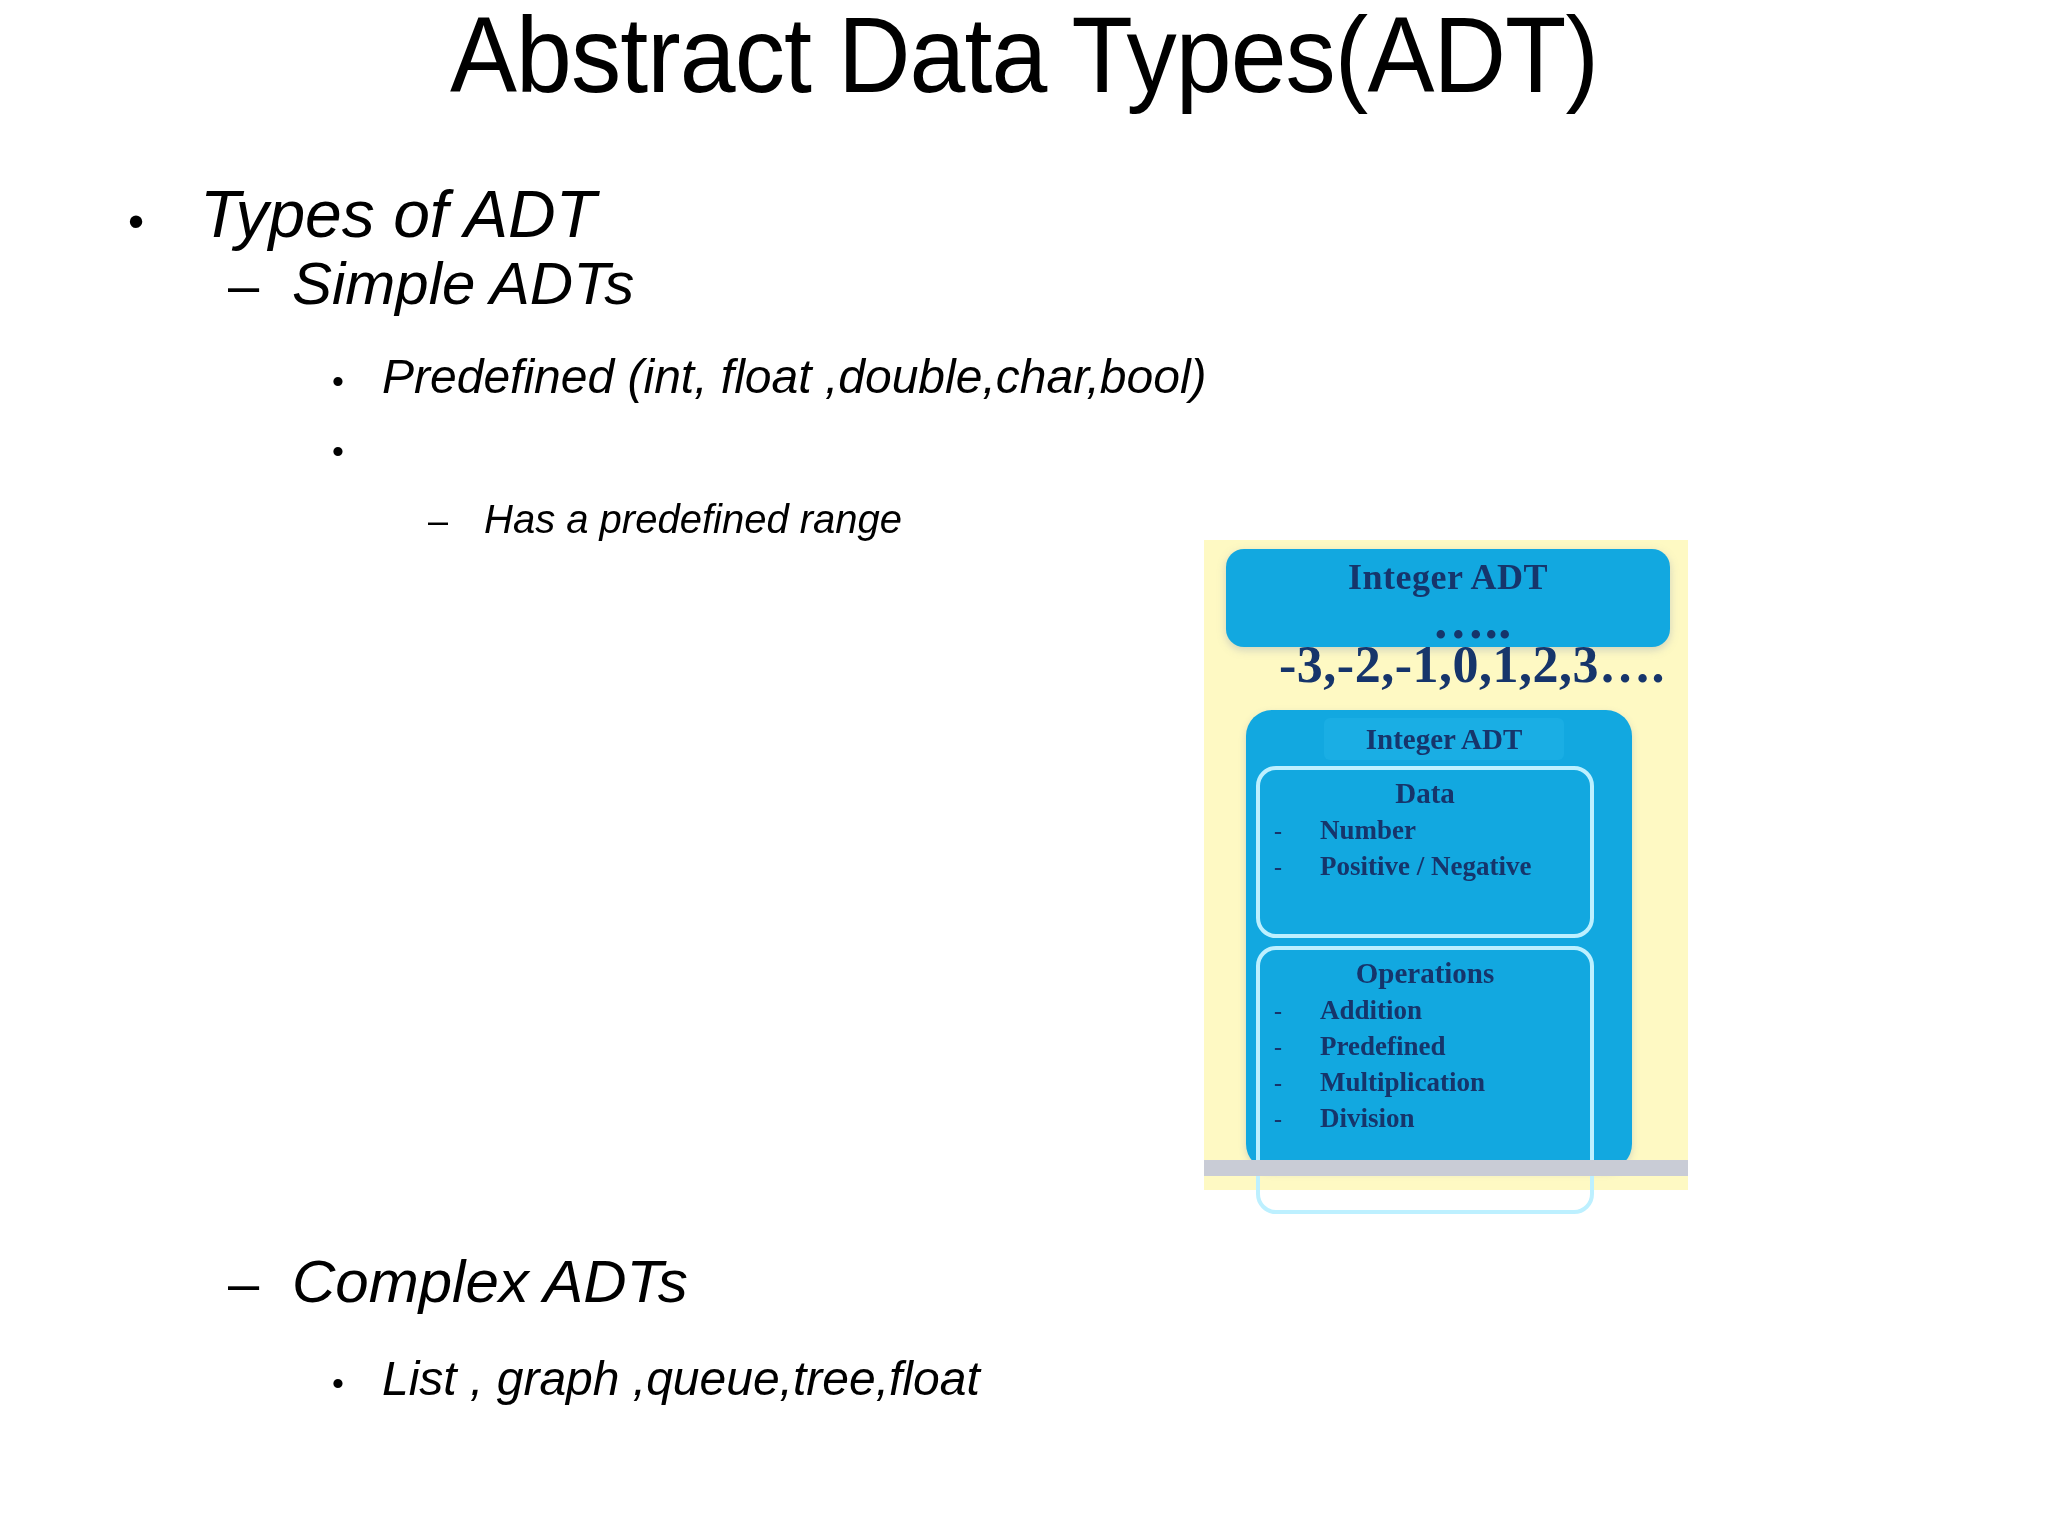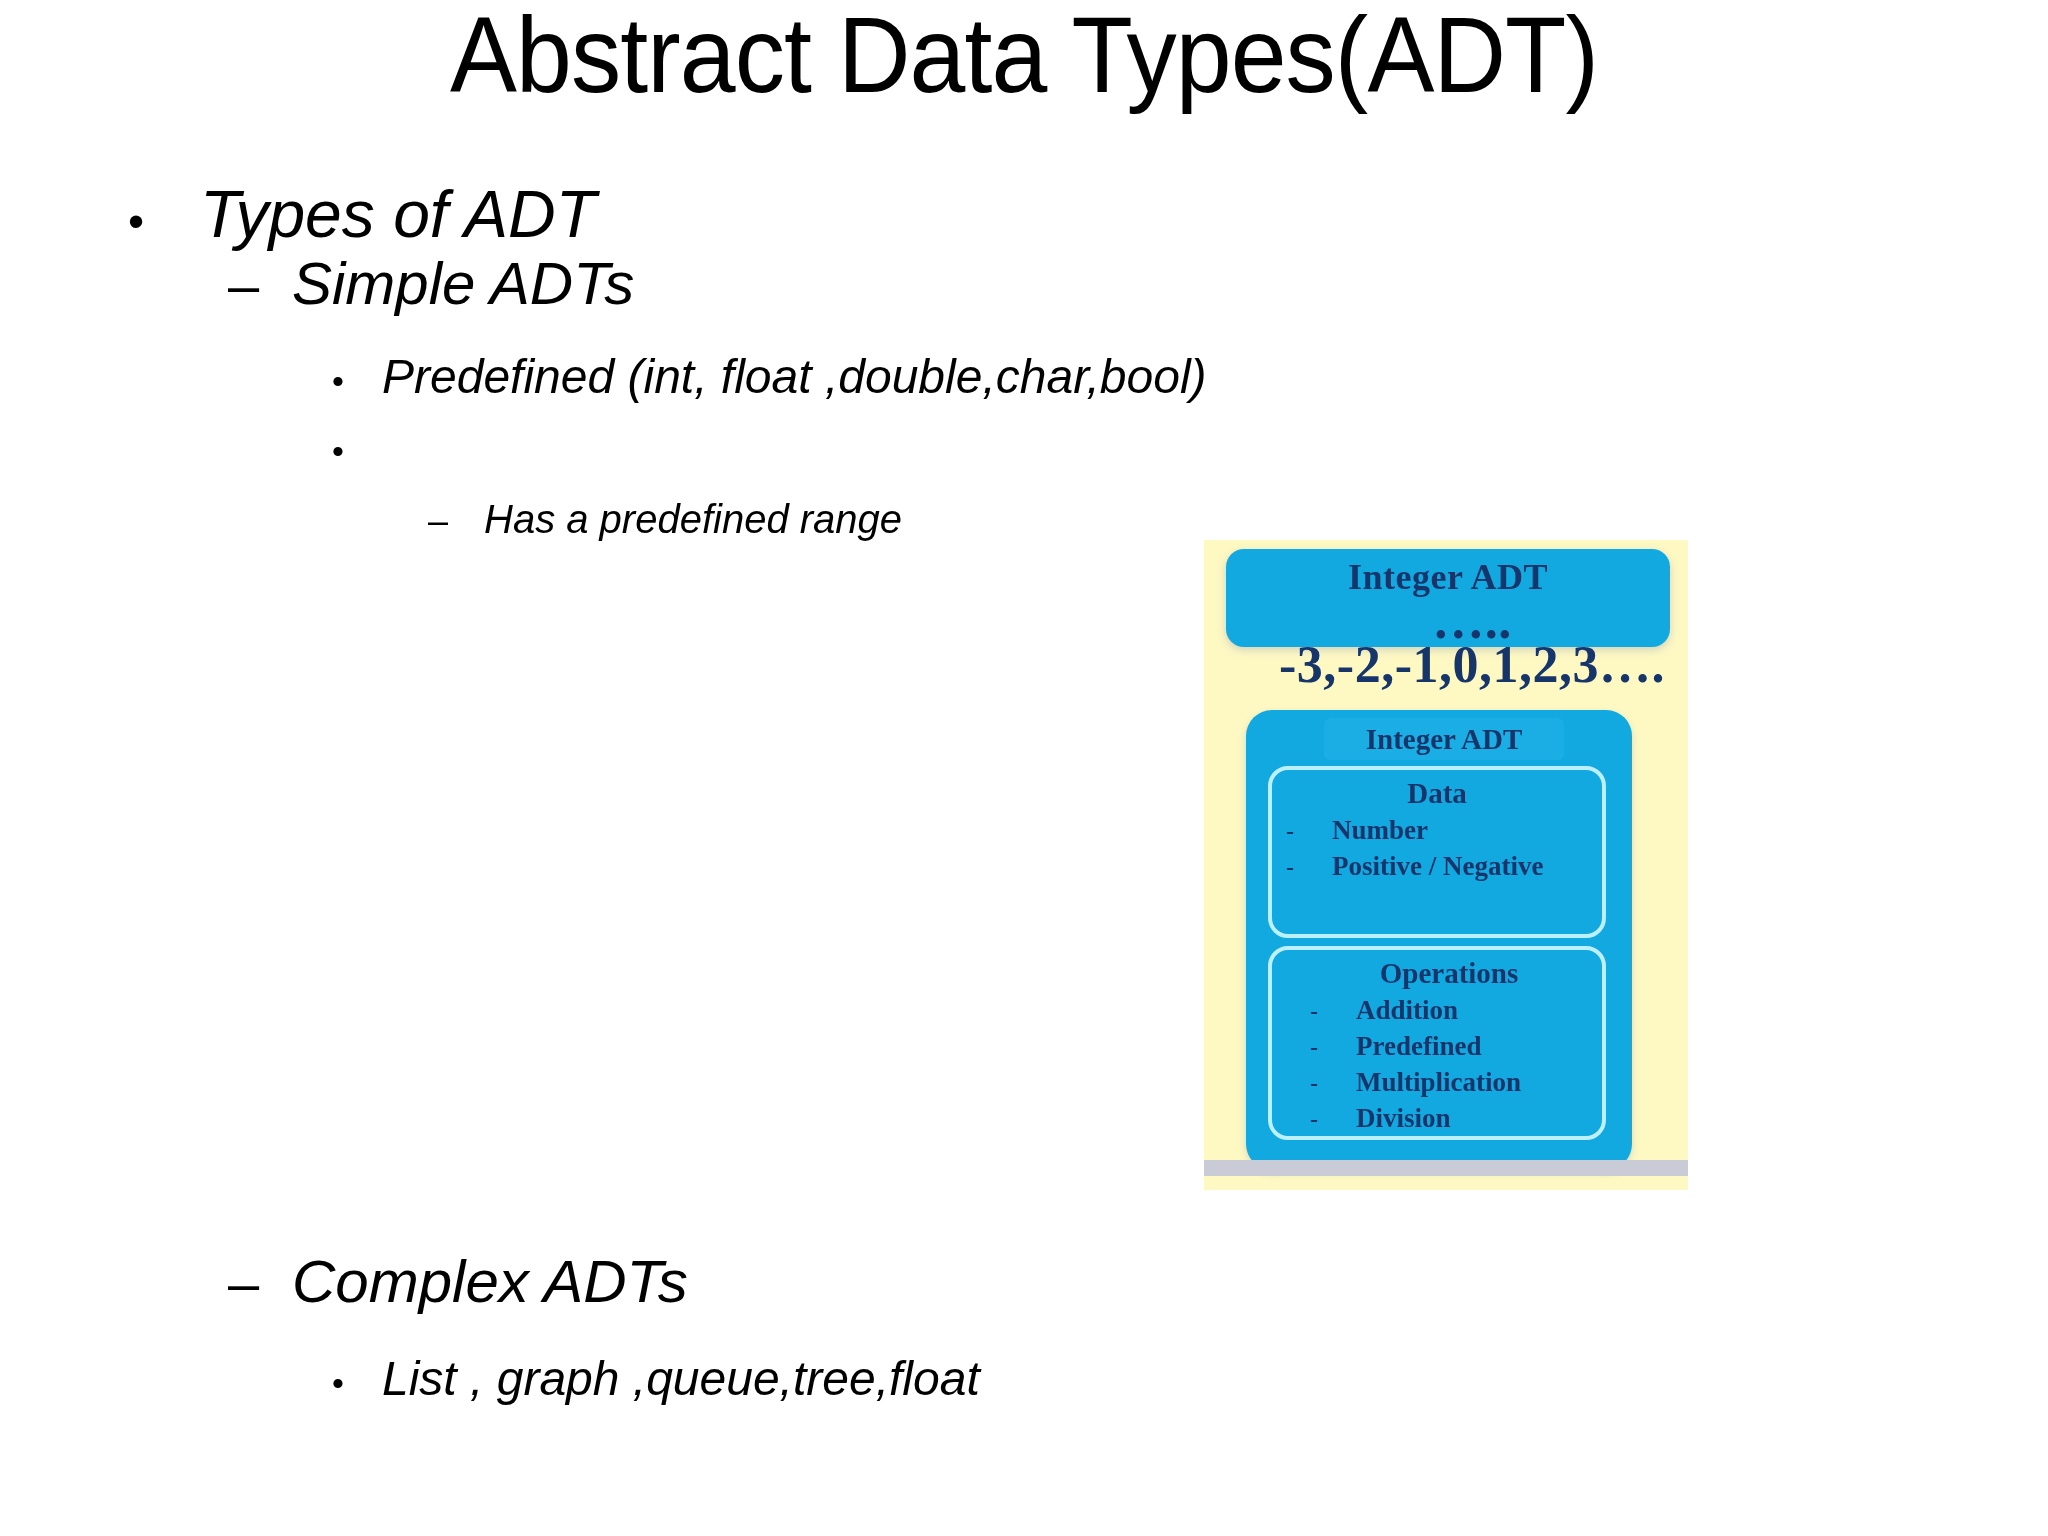--- a/index.html
+++ b/index.html
@@ -154,31 +154,31 @@
     border-radius: 6px;
     color: #16356b;
     font-family: "Liberation Serif", serif;
     font-weight: 700;
     font-size: 29px;
     line-height: 42px;
     text-align: center;
   }
   .adt-section {
     position: absolute;
-    left: 22px;
+    left: 10px;
     width: 338px;
     border: 4px solid #bdf0ff;
     border-radius: 20px;
     box-sizing: border-box;
     color: #16356b;
     font-family: "Liberation Serif", serif;
     font-weight: 700;
   }
   .sec-data { top: 56px; height: 172px; }
-  .sec-ops  { top: 236px; height: 194px; padding-left: 24px; }
+  .sec-ops  { top: 236px; height: 268px; }
 
   .sec-head {
     text-align: center;
     font-size: 29px;
     line-height: 40px;
     padding-top: 3px;
   }
   .sec-item {
     display: flex;
     align-items: baseline;

